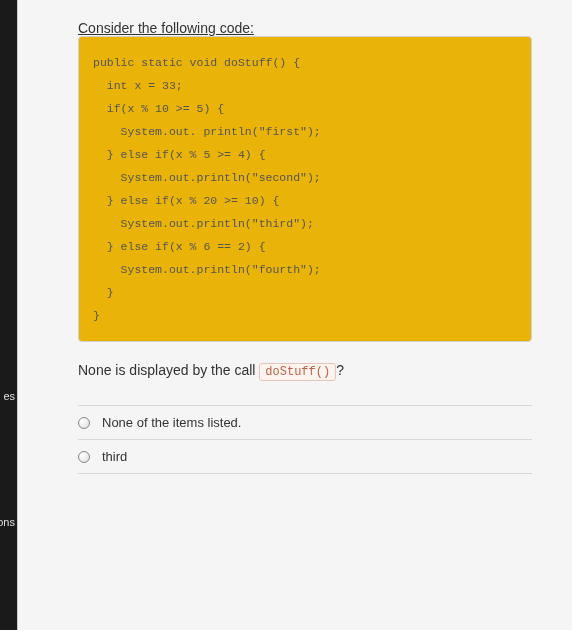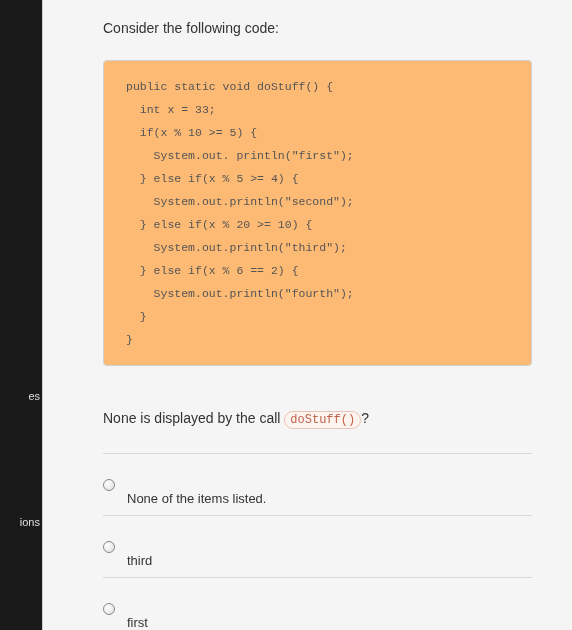--- a/index.html
+++ b/index.html
@@ -9,21 +9,21 @@
     }
     body {
       font-family: -apple-system, BlinkMacSystemFont, "Segoe UI", Helvetica, Arial, sans-serif;
       background: #f0f0f0;
       width: 572px;
       height: 630px;
       overflow: hidden;
       display: flex;
     }
     .sidebar {
-      width: 42px;
+      width: 17px;
       background: #1a1a1a;
       height: 100%;
       position: relative;
       flex-shrink: 0;
     }
     .sidebar-label {
       color: #e0e0e0;
       font-size: 11px;
       position: absolute;
       right: 2px;
@@ -38,48 +38,48 @@
     .main {
       flex: 1;
       background: #f5f5f5;
       padding: 20px 40px 20px 60px;
       overflow: hidden;
       border-left: 1px solid #ccc;
     }
     .prompt {
       font-size: 14px;
       color: #333;
-      margin-bottom: 24px;
+      text-decoration: underline;
     }
     .code-block {
       border: 1px solid #d0d0d0;
       border-radius: 4px;
-      background: #fdba74;
-      padding: 14px 22px;
-      margin-bottom: 44px;
+      background: #eab308;
+      padding: 14px 14px;
+      margin-bottom: 20px;
     }
     .code-block pre {
       font-family: "Courier New", Courier, monospace;
       font-size: 11.5px;
       line-height: 2.0;
       color: #555;
       white-space: pre;
     }
     .question {
       font-size: 14px;
       color: #333;
       margin-bottom: 26px;
     }
     .inline-code {
       font-family: "Courier New", Courier, monospace;
       font-size: 12px;
       color: #c0634c;
       background: #fdf3ef;
       border: 1px solid #e6c5b8;
-      border-radius: 9px;
+      border-radius: 3px;
       padding: 1px 5px;
     }
     .options {
       display: flex;
       flex-direction: column;
     }
     .option {
       display: flex;
       align-items: center;
       padding: 9px 0;
@@ -94,21 +94,20 @@
       height: 12px;
       border-radius: 50%;
       border: 1.5px solid #888;
       background: radial-gradient(circle at 30% 30%, #fff, #ddd);
       margin-right: 12px;
       flex-shrink: 0;
     }
     .option-label {
       font-size: 13px;
       color: #333;
-      margin-top: 28px;
     }
   </style>
 </head>
 <body>
 
 <div class="sidebar">
   <div class="sidebar-label es">es</div>
   <div class="sidebar-label ions">ions</div>
 </div>
 
@@ -136,18 +135,14 @@
 
   <div class="options">
     <div class="option">
       <div class="radio"></div>
       <div class="option-label">None of the items listed.</div>
     </div>
     <div class="option">
       <div class="radio"></div>
       <div class="option-label">third</div>
     </div>
-    <div class="option">
-      <div class="radio"></div>
-      <div class="option-label">first</div>
-    </div>
   </div>
 </div>
 
 </body></html>

